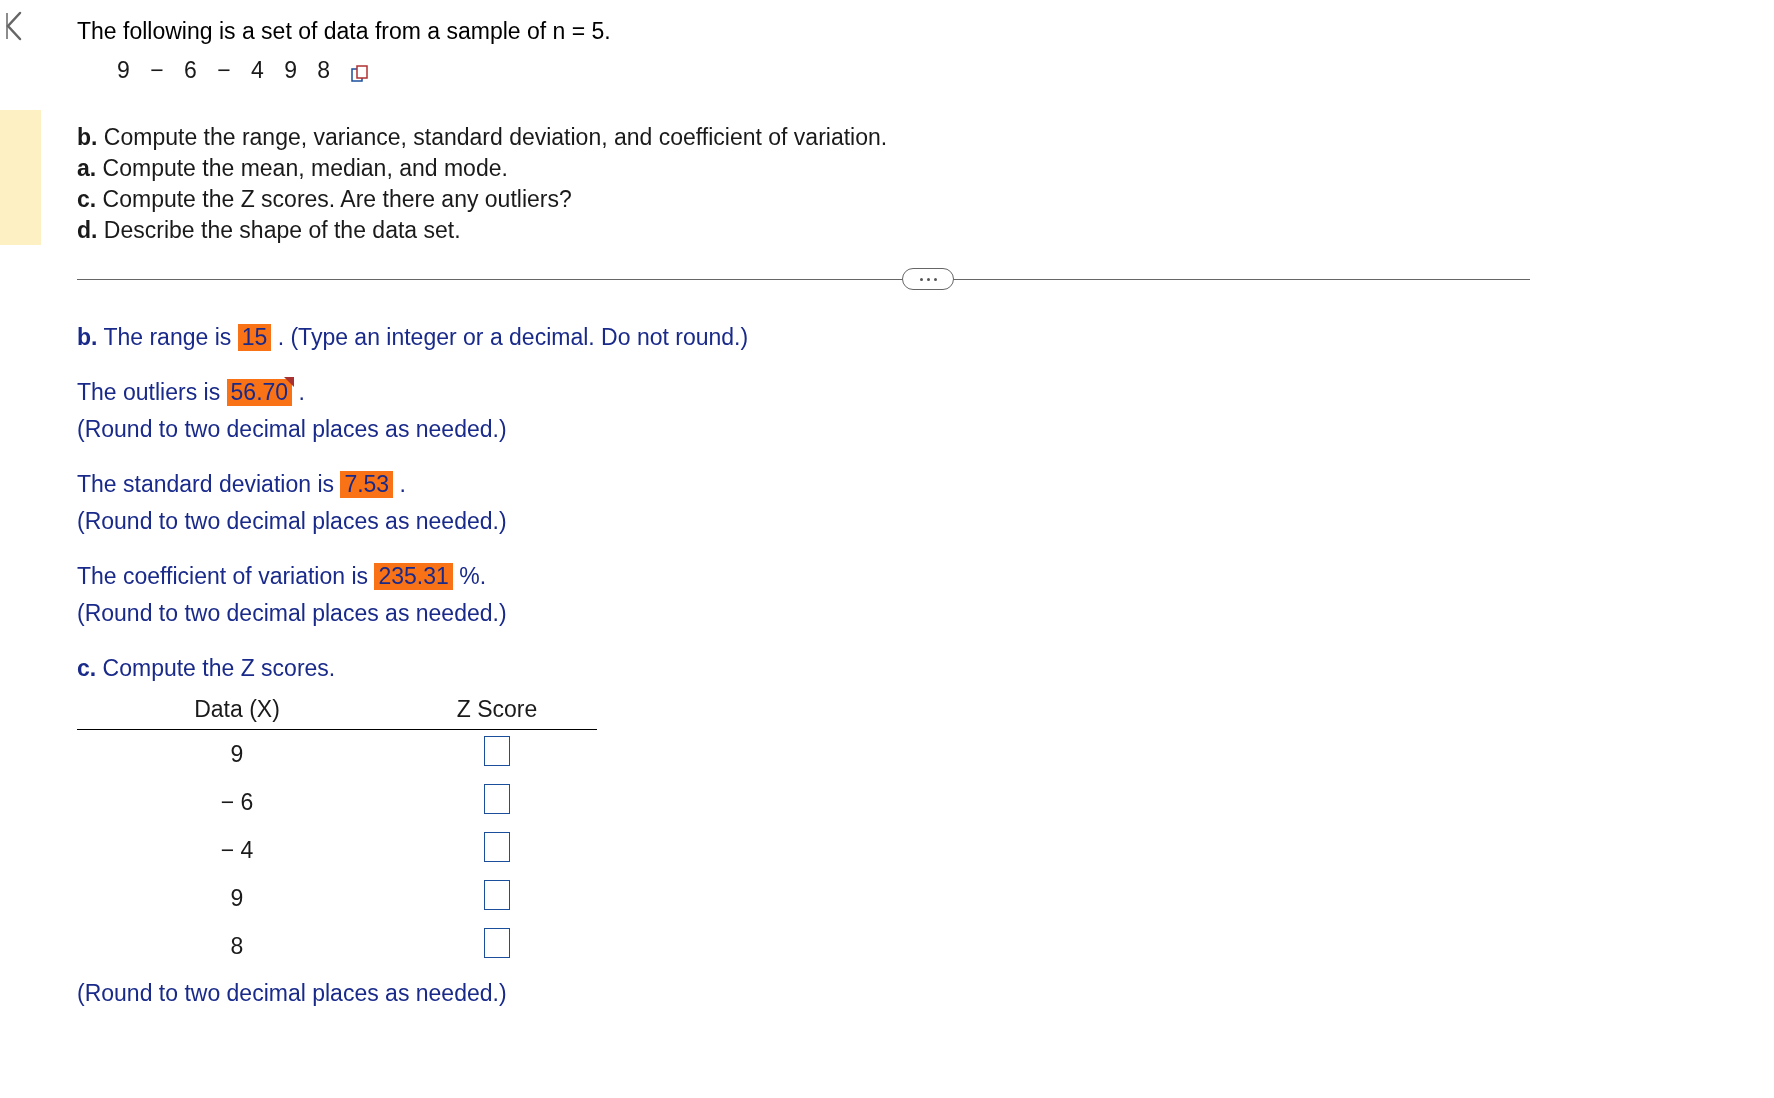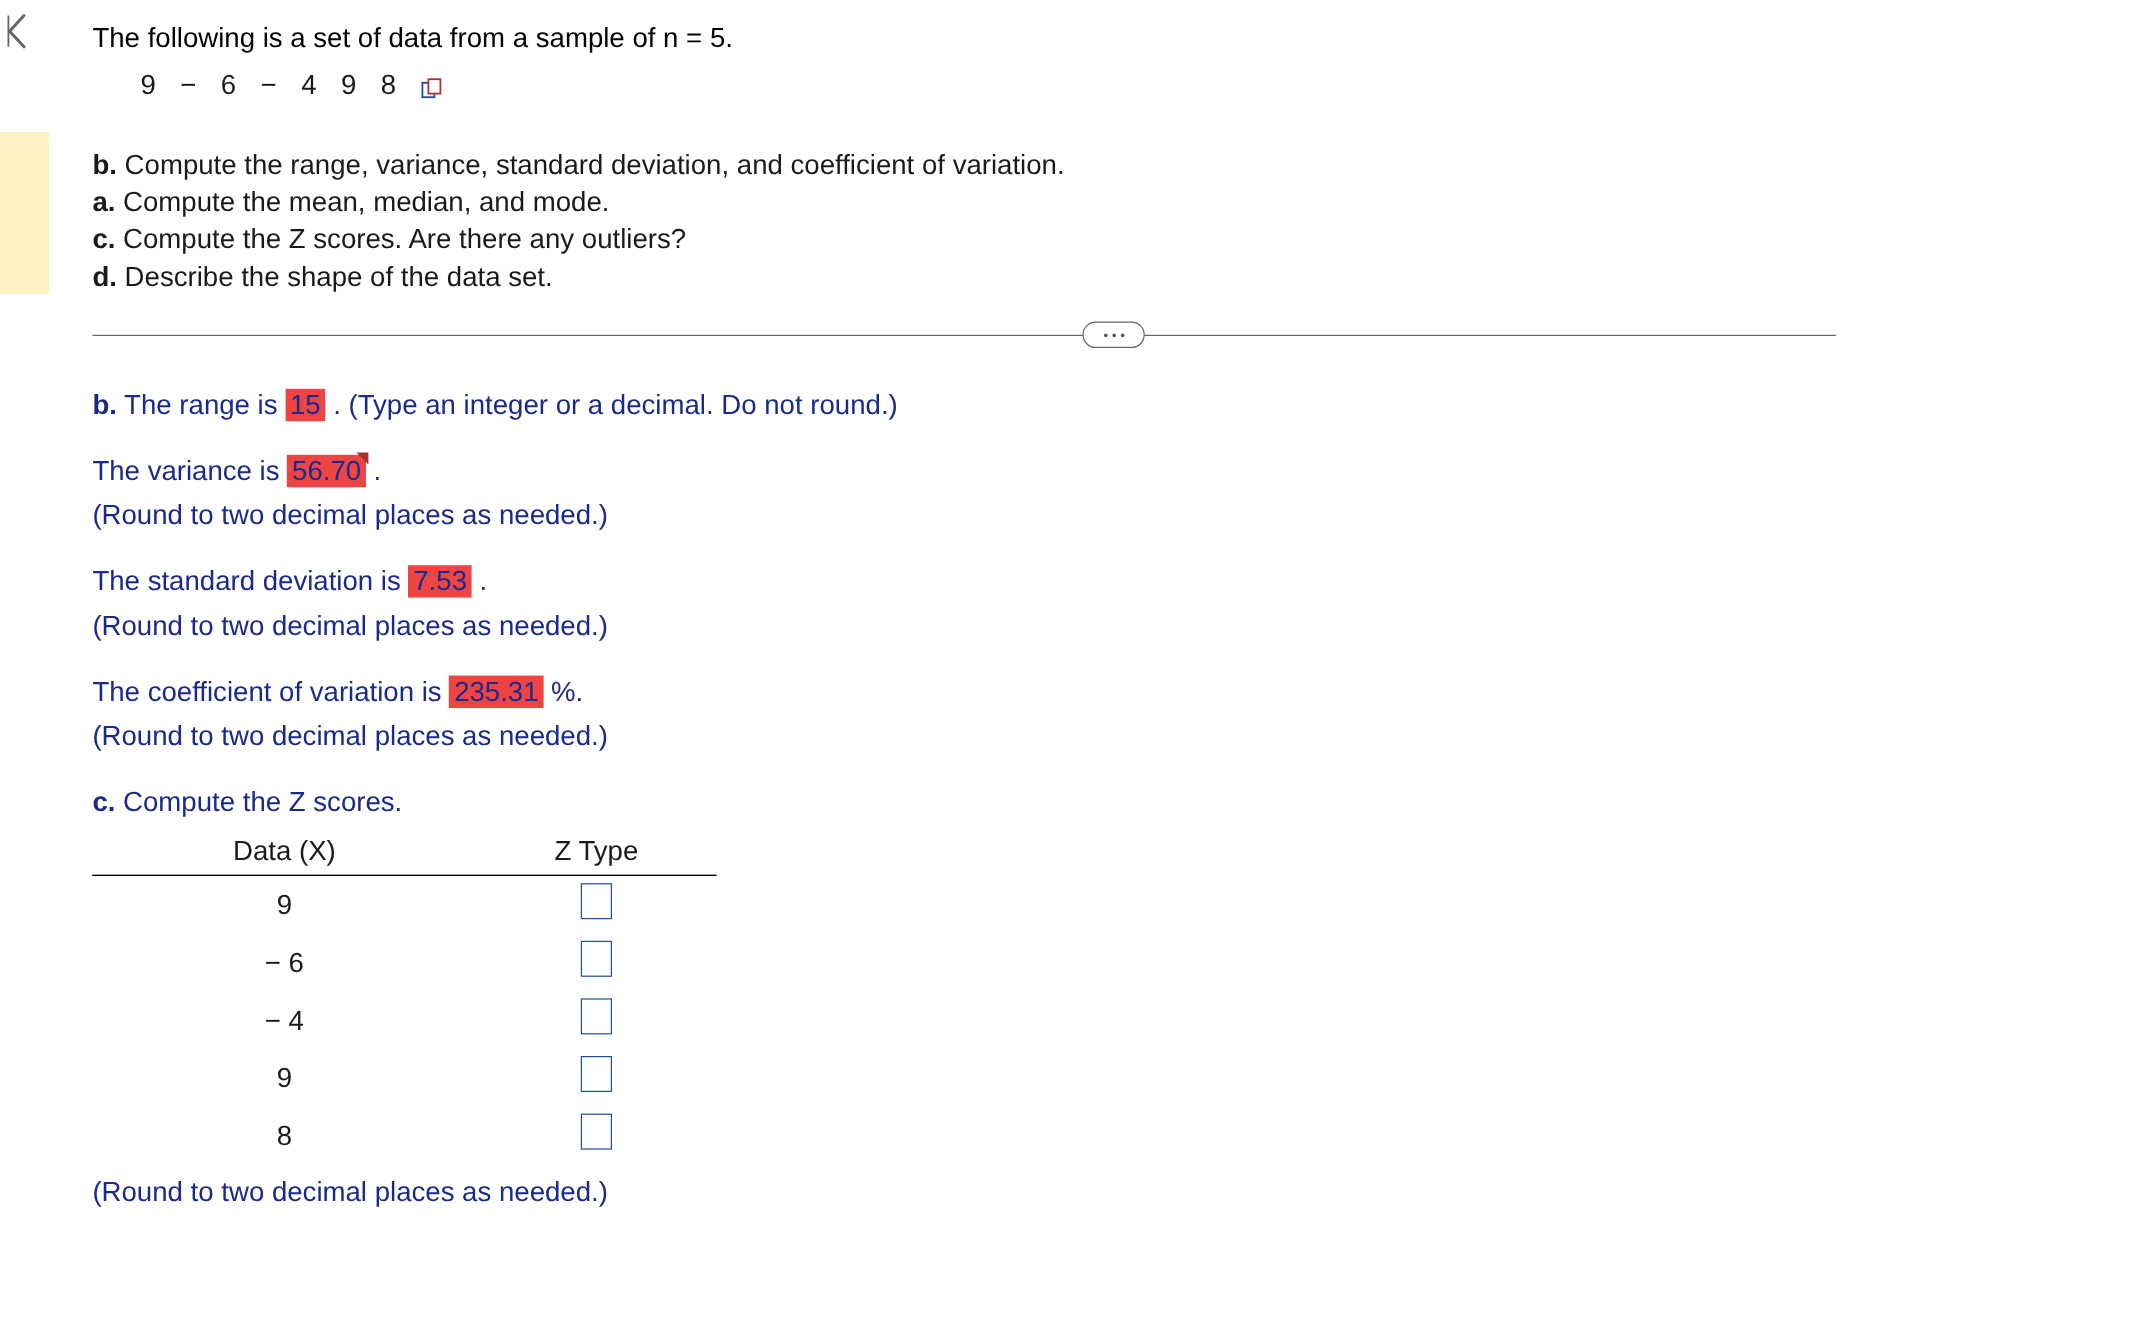--- a/index.html
+++ b/index.html
@@ -89,21 +89,21 @@
     display: flex;
     align-items: center;
     justify-content: center;
     gap: 4px;
     cursor: pointer;
   }
   .dot { width: 3px; height: 3px; border-radius: 50%; background: #555; }
   .answer-area p { margin: 0 0 10px 0; }
   .blue-text { color: #192a8a; }
   .filled {
-    background: #ef4444;
+    background: #f97316;
     padding: 0 4px;
     display: inline-block;
     position: relative;
   }
   .mark-corner::after {
     content: "";
     position: absolute;
     top: -2px;
     right: -2px;
     width: 0; height: 0;
@@ -179,21 +179,21 @@
     <div class="answer-area">
 
       <div class="blk">
         <p class="blue-text">
           <span class="bold">b.</span><span> The range is </span><span class="filled">15</span><span> . (Type an integer or a decimal. Do not round.)</span>
         </p>
       </div>
 
       <div class="blk">
         <p class="blue-text">
-          <span>The variance is  </span><span class="filled mark-corner">56.70</span><span> .</span>
+          <span>The outliers is  </span><span class="filled mark-corner">56.70</span><span> .</span>
         </p>
         <p class="blue-text">(Round to two decimal places as needed.)</p>
       </div>
 
       <div class="blk">
         <p class="blue-text">
           <span>The standard deviation is  </span><span class="filled">7.53</span><span> .</span>
         </p>
         <p class="blue-text">(Round to two decimal places as needed.)</p>
       </div>
@@ -207,21 +207,21 @@
 
       <p class="blue-text">
         <span class="bold">c.</span><span> Compute the Z scores.</span>
       </p>
 
       <div class="zscore-table">
         <table>
           <thead>
             <tr>
               <th class="col-data">Data (X)</th>
-              <th class="col-z">Z Type</th>
+              <th class="col-z">Z Score</th>
             </tr>
           </thead>
           <tbody>
             <tr>
               <td>9</td>
               <td><span class="z-input"></span></td>
             </tr>
             <tr>
               <td>− 6</td>
               <td><span class="z-input"></span></td>

